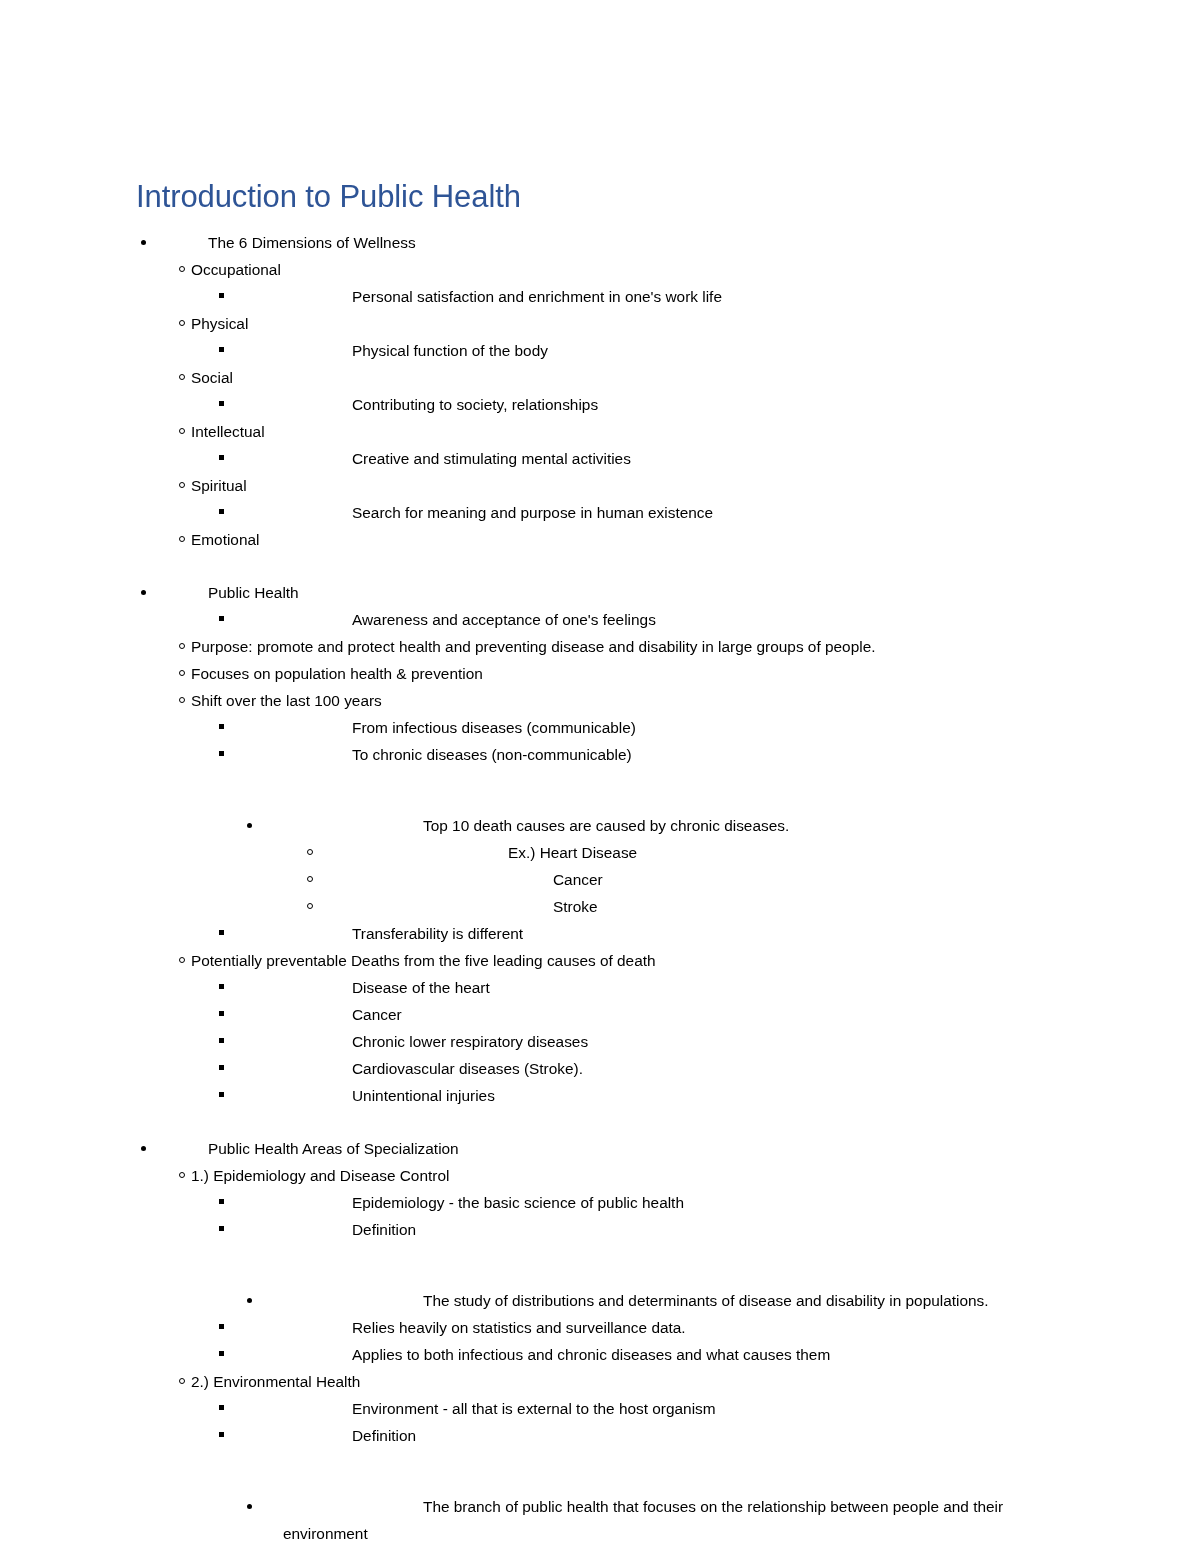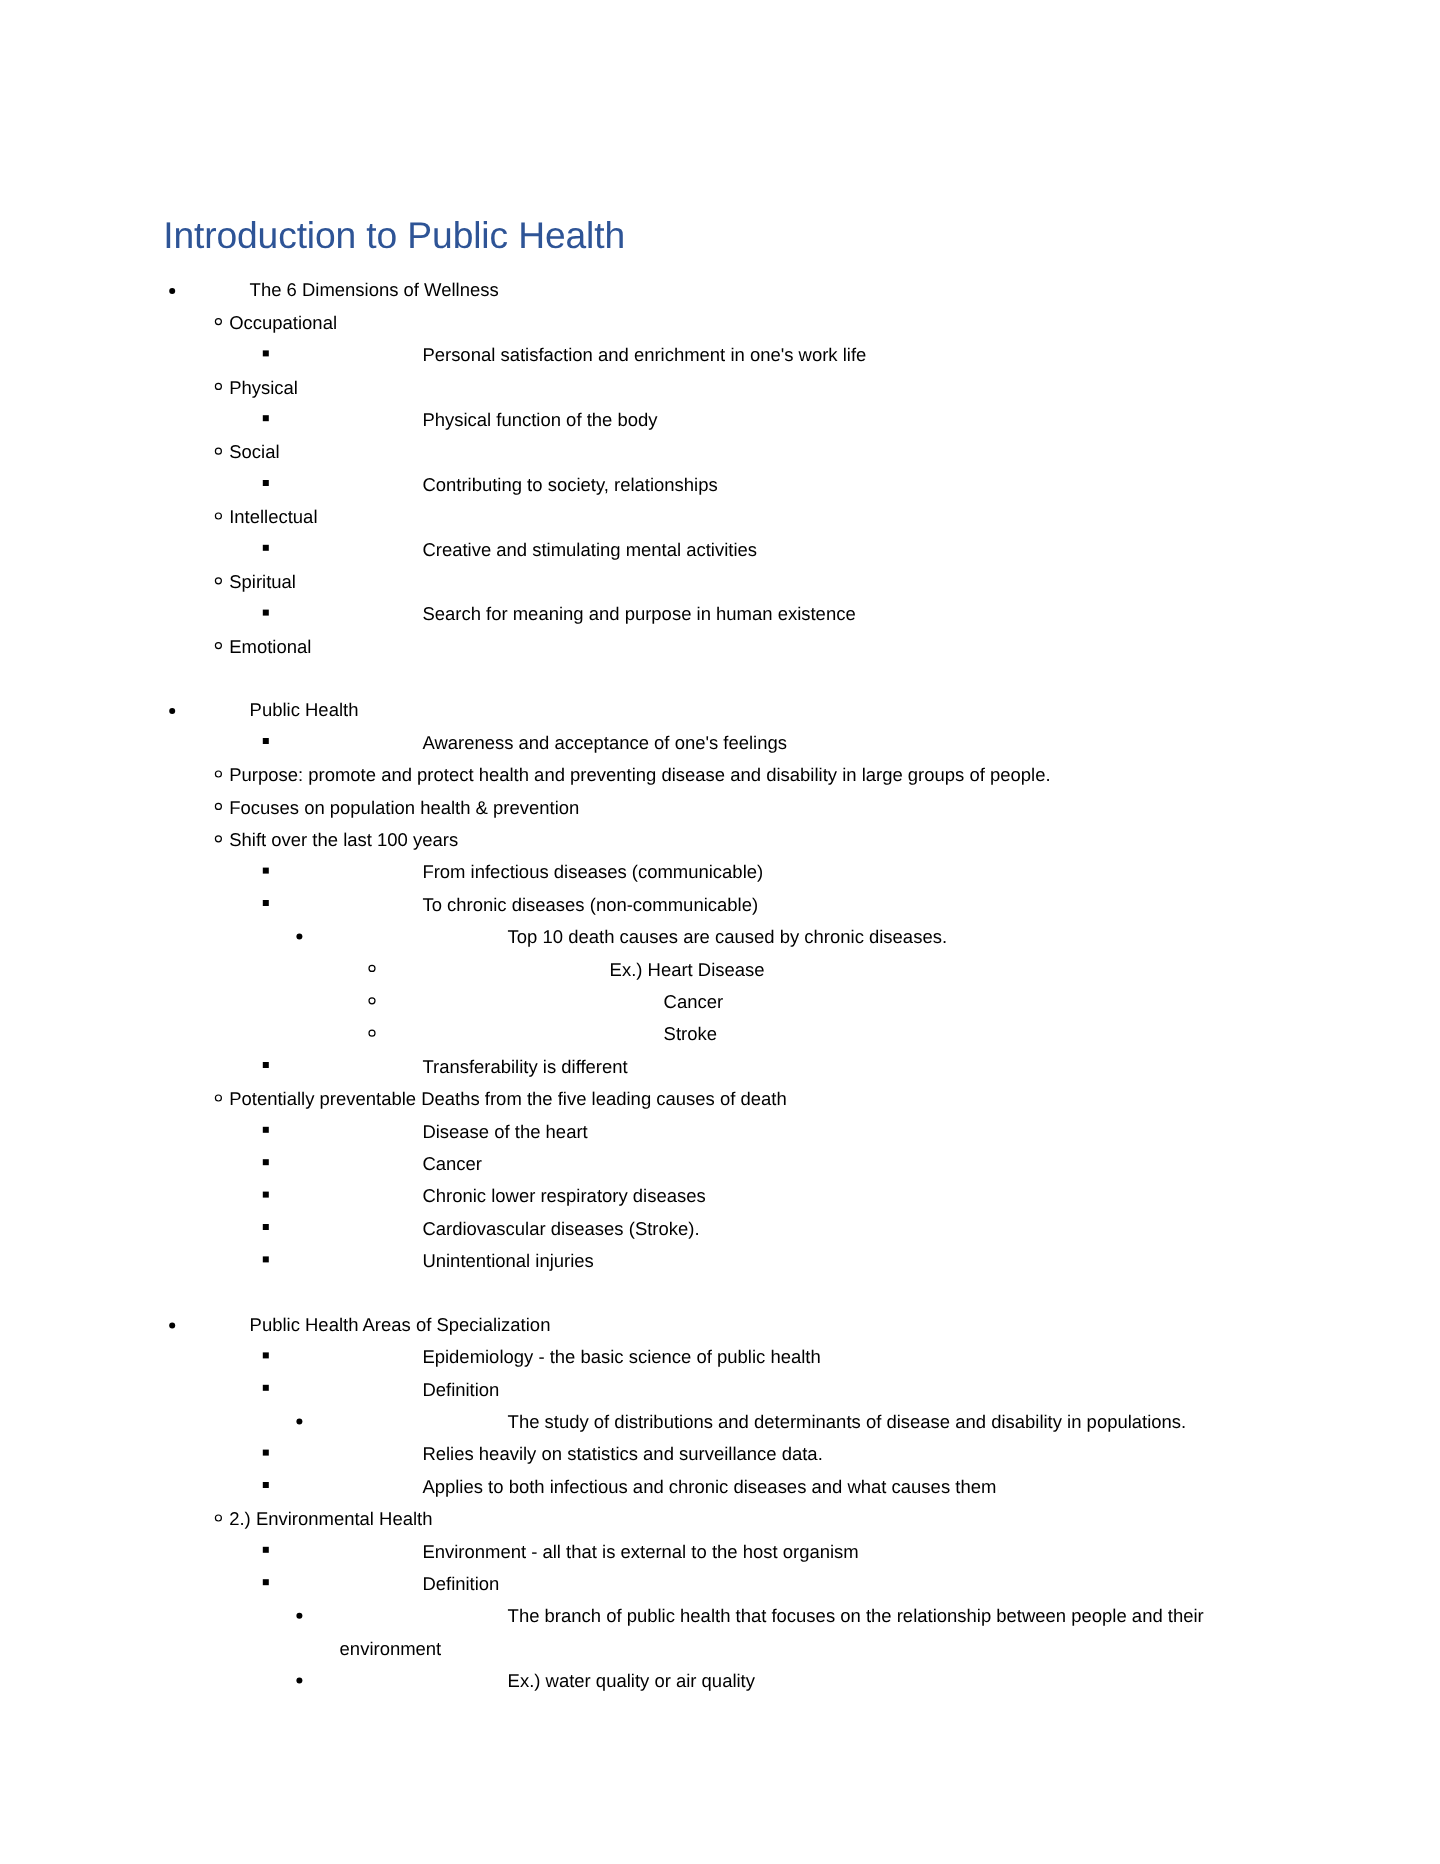--- a/index.html
+++ b/index.html
@@ -83,21 +83,21 @@
 
   
   .lv2 { padding-left: 116px; padding-right: 140px; text-indent: 75px; }
   .lv2 .marker { left: 179px; font-size: 14.5px; text-indent: 0; }
 
   
   .lv3 { padding-left: 283px; padding-right: 140px; text-indent: 69px; }
   .lv3 .marker { left: 219px; font-size: 11px; text-indent: 0; }
 
   
-  .lv4 { padding-left: 283px; padding-right: 140px; text-indent: 140px; }
+  .lv4 { padding-left: 283px; padding-right: 140px; text-indent: 140px; margin-top: 44px; }
   .lv4 .marker { left: 247px; font-size: 15px; text-indent: 0; }
 
   
   .lv5 { padding-left: 352px; padding-right: 140px; text-indent: 136px; margin-left: 20px; }
   .lv5 .marker { left: 287px; font-size: 14.5px; text-indent: 0; }
 
   .lv5.tabstop2 { text-indent: 181px; }
 
   
   .glyph-disc {
@@ -251,20 +251,24 @@
         <span class="txt">Cardiovascular diseases (Stroke).</span>
       </div>
       <div class="li lv3">
         <span class="marker"><span class="glyph-square"></span></span>
         <span class="txt">Unintentional injuries</span>
       </div>
       <div class="li lv1">
         <span class="marker"><span class="glyph-disc"></span></span>
         <span class="txt">Public Health Areas of Specialization</span>
       </div>
+      <div class="li lv2">
+        <span class="marker"><span class="glyph-circle"></span></span>
+        <span class="txt">1.) Epidemiology and Disease Control</span>
+      </div>
       <div class="li lv3">
         <span class="marker"><span class="glyph-square"></span></span>
         <span class="txt">Epidemiology - the basic science of public health</span>
       </div>
       <div class="li lv3">
         <span class="marker"><span class="glyph-square"></span></span>
         <span class="txt">Definition</span>
       </div>
       <div class="li lv4">
         <span class="marker"><span class="glyph-disc"></span></span>

